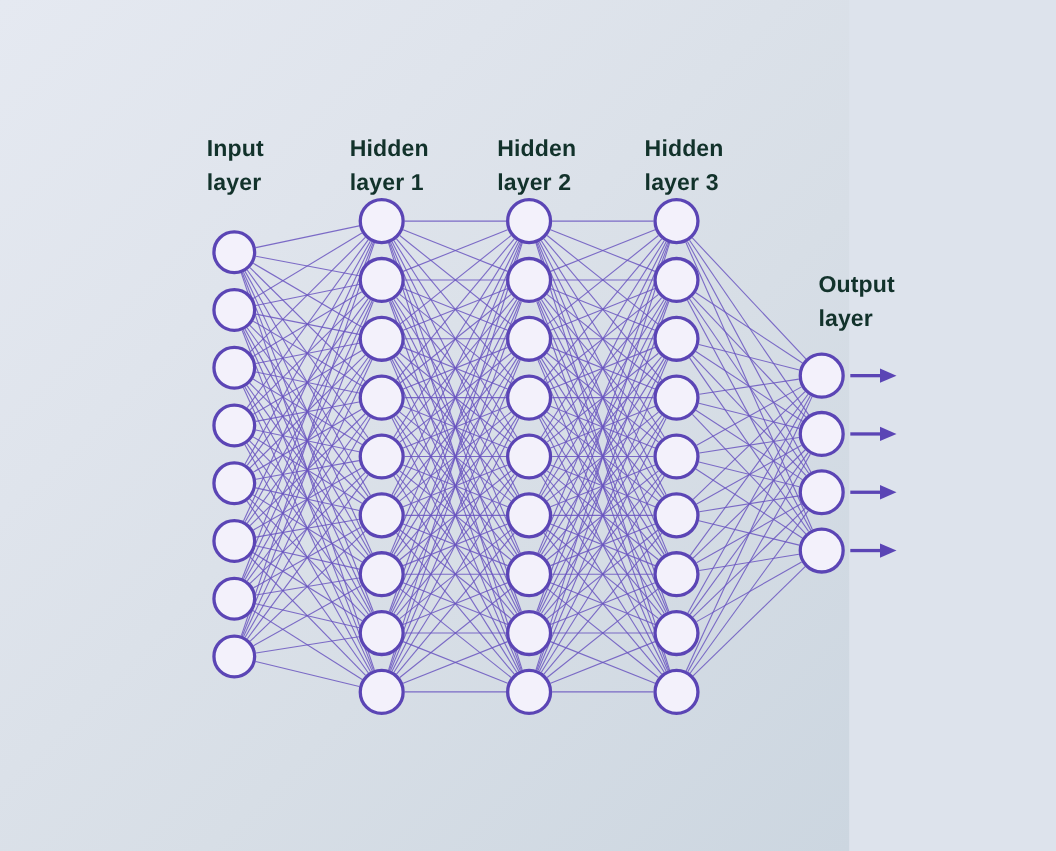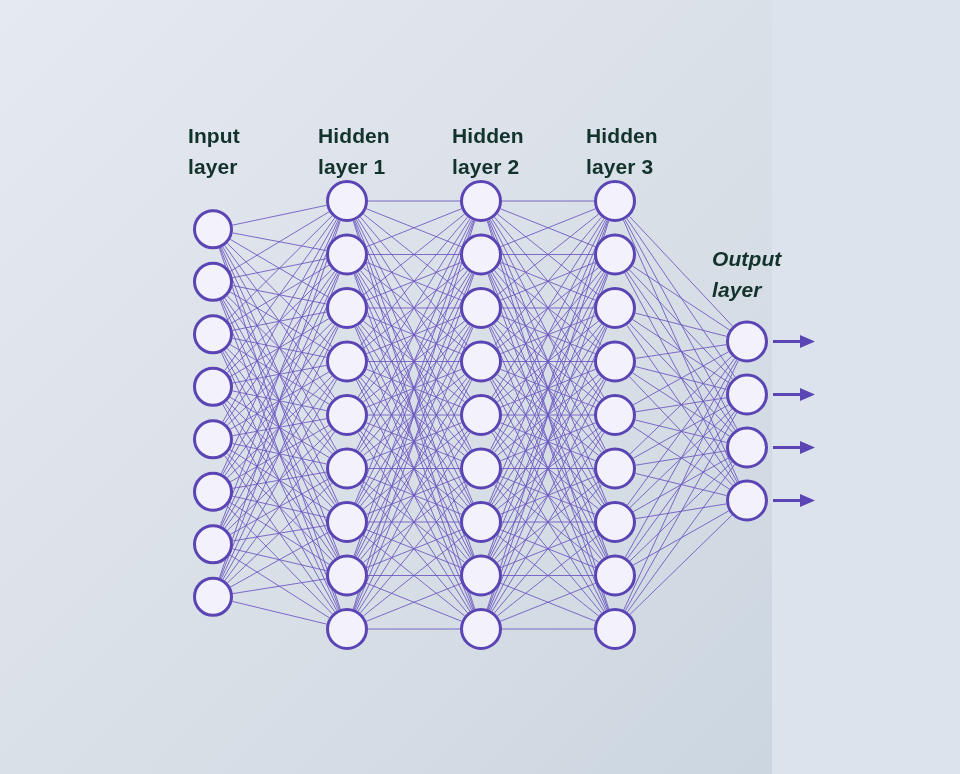--- a/index.html
+++ b/index.html
@@ -373,16 +373,16 @@
   </svg>
 
   <div class="layer-label" style="left: 188px; top: 120px; color: rgb(18, 50, 43);">Input
 layer</div>
   <div class="layer-label" style="left: 318px; top: 120px; color: rgb(18, 50, 43);">Hidden
 layer 1</div>
   <div class="layer-label" style="left: 452px; top: 120px; color: rgb(18, 50, 43);">Hidden
 layer 2</div>
   <div class="layer-label" style="left: 586px; top: 120px; color: rgb(18, 50, 43);">Hidden
 layer 3</div>
-  <div class="layer-label" style="left: 712px; top: 243px; color: rgb(18, 50, 43); font-style: italic;">Output
+  <div class="layer-label" style="left: 744px; top: 243px; color: rgb(18, 50, 43);">Output
 layer</div>
 
 </div>
 
 </body></html>

